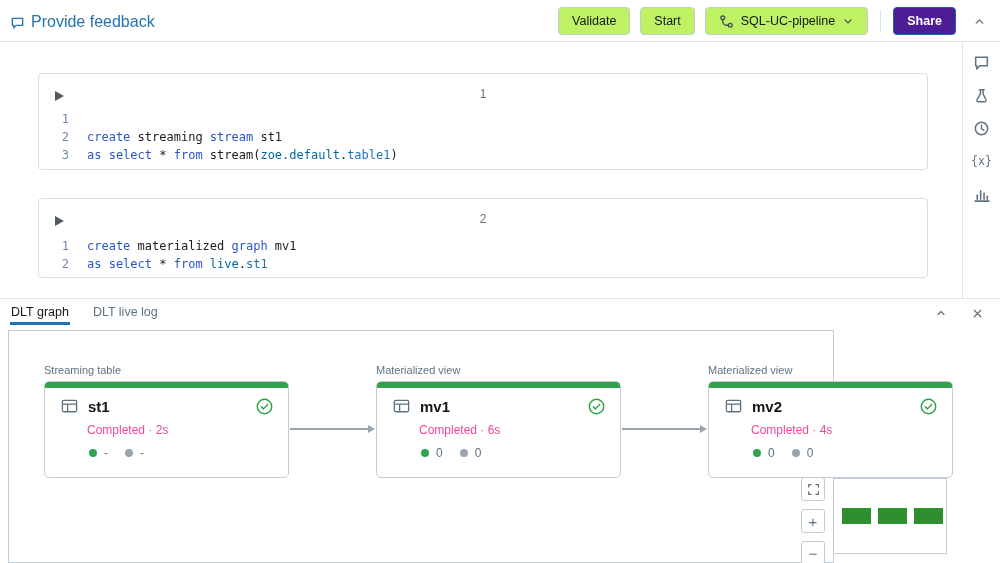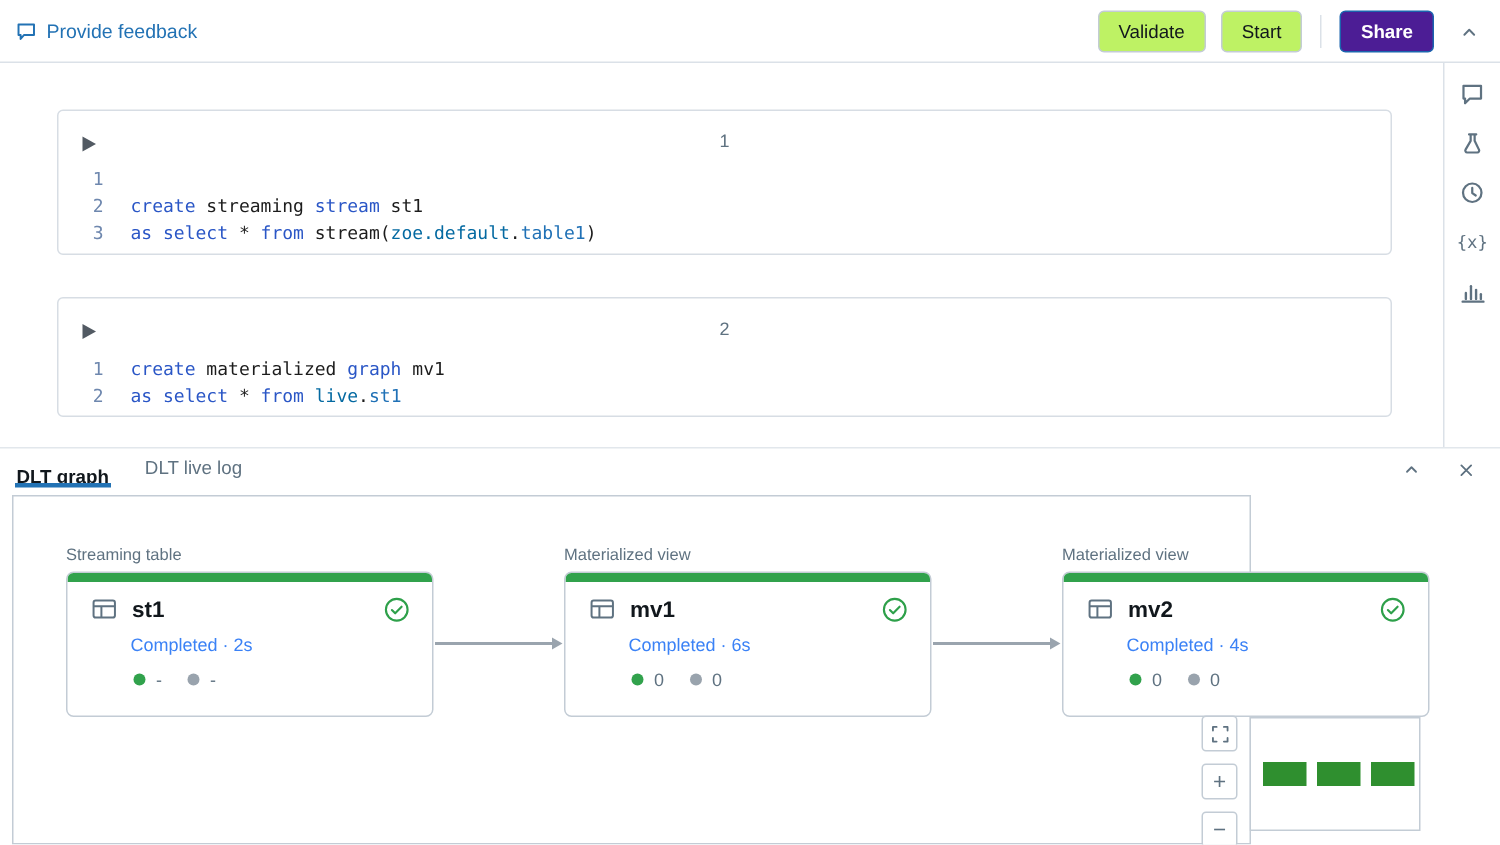--- a/index.html
+++ b/index.html
@@ -5,21 +5,21 @@
   html,body{margin:0;padding:0;}
   body{
     width:1000px;height:563px;overflow:hidden;position:relative;
     background:#fff;color:#11171C;
     font-family:"Liberation Sans",sans-serif;
   }
   .screen{position:absolute;inset:0;}
 
   
   .top-bar{position:absolute;top:0;left:0;width:1000px;height:42px;background:#fff;border-bottom:1px solid #dbe1e8;box-sizing:border-box;}
-  .feedback{position:absolute;left:10px;top:13px;display:flex;align-items:center;gap:6px;color:#2272B4;font-size:13px;cursor:pointer;}
+  .feedback{position:absolute;left:10px;top:13px;display:flex;align-items:center;gap:6px;color:#2272B4;font-size:16px;cursor:pointer;}
   .top-actions{position:absolute;right:8px;top:7px;display:flex;align-items:center;gap:10px;}
   .btn{height:28px;display:inline-flex;align-items:center;gap:7px;padding:0 13px;border:1px solid #c3ccd5;border-radius:4px;background:#bef264;font-size:12.5px;font-family:inherit;color:#11171C;cursor:pointer;white-space:nowrap;}
   .btn-primary{background:#4c1d95;border-color:#1B64AE;color:#fff;font-weight:700;align-items:center;}
   .v-divider{width:1px;height:22px;background:#dbe1e8;margin:0 2px;}
   .icon-btn{width:26px;height:26px;display:flex;align-items:center;justify-content:center;background:none;border:none;cursor:pointer;color:#5F7281;padding:0;}
 
   
   .right-rail{position:absolute;top:42px;right:0;width:38px;height:256px;border-left:1px solid #dbe1e8;background:#fff;box-sizing:border-box;display:flex;flex-direction:column;align-items:center;padding-top:9px;gap:11px;}
   .rail-btn{width:22px;height:22px;display:flex;align-items:center;justify-content:center;background:none;border:none;cursor:pointer;color:#5F7281;padding:0;}
   .var-glyph{font-family:"DejaVu Sans Mono","Liberation Mono",monospace;font-size:11.5px;color:#5F7281;}
@@ -38,34 +38,34 @@
   .ln{width:48px;box-sizing:border-box;text-align:right;padding-right:18px;color:#6e87ae;flex:none;user-select:none;}
   .tk-kw{color:#2a56c6;}
   .tk-plain{color:#1c1c1c;}
   .tk-schema{color:#0369a1;}
   .tk-ref{color:#2071b6;}
 
   
   .panel-header{position:absolute;top:298px;left:0;width:1000px;height:26px;border-top:1px solid #e2e7ec;background:#fff;box-sizing:border-box;}
   .tabs{position:absolute;left:10px;top:0;height:26px;display:flex;gap:22px;}
   .tab{display:flex;align-items:center;font-size:12.5px;color:#5F7281;cursor:pointer;position:relative;padding:0 1px;}
-  .tab.active{color:#11171C;font-weight:700;align-items:flex-end;}
+  .tab.active{color:#11171C;font-weight:400;}
   .tab.active::after{content:"";position:absolute;left:0;right:0;bottom:0;height:3px;background:#2272B4;}
   .panel-actions{position:absolute;right:10px;top:1px;display:flex;gap:10px;}
 
   
   .graph-panel{position:absolute;left:8px;top:330px;width:826px;height:233px;border:1px solid #c3ccd5;background:#fff;box-sizing:border-box;}
   .node{position:absolute;top:33px;width:245px;}
   .node-0{left:35px;} .node-1{left:367px;} .node-2{left:699px;}
   .node-type{font-size:11px;line-height:13px;color:#5F7281;margin-bottom:4px;}
   .card{position:relative;height:97px;border:1px solid #c3ccd5;border-radius:5px;background:#fff;box-sizing:border-box;overflow:hidden;cursor:pointer;}
   .card-top{height:6px;background:#31A24C;}
   .card-row1{display:flex;align-items:center;padding:9px 14px 0 15px;gap:9px;}
   .card-name{font-size:15px;font-weight:700;flex:1;color:#11171C;}
-  .card-status{padding:7px 0 0 42px;font-size:12px;color:#3b82f6;}
+  .card-status{padding:7px 0 0 42px;font-size:12px;color:#ec4899;}
   .card-metrics{display:flex;align-items:center;padding:9px 0 0 44px;font-size:12px;color:#5F7281;}
   .dot{width:8px;height:8px;border-radius:50%;display:inline-block;flex:none;}
   .dot.green{background:#31A24C;}
   .dot.gray{background:#99A3AD;margin-left:17px;}
   .metric-val{margin-left:7px;}
   .edge{position:absolute;top:97px;height:2px;background:#9AA4AE;}
   .edge-0{left:281px;width:79px;}
   .edge-1{left:613px;width:79px;}
   .edge::after{content:"";position:absolute;right:-6px;top:-3px;border-left:7px solid #9AA4AE;border-top:4px solid transparent;border-bottom:4px solid transparent;}
   .minimap{position:absolute;left:824px;top:147px;width:114px;height:76px;background:#fff;border:1px solid #c3ccd5;box-sizing:border-box;display:flex;align-items:center;gap:7px;padding:0 8px;cursor:pointer;}
@@ -89,20 +89,35 @@
       </span>
       <span>Provide feedback</span>
     </a>
     <div class="top-actions">
       <button class="btn">
         <span>Validate</span>
       </button>
       <button class="btn">
         <span>Start</span>
       </button>
+      <button class="btn">
+        <span>
+          <svg width="15" height="15" viewBox="0 0 16 16" fill="none" stroke="#3c4650" stroke-width="1.4">
+            <circle cx="4" cy="4" r="2"></circle>
+            <circle cx="12" cy="12" r="2"></circle>
+            <path d="M4 6v2a4 4 0 0 0 4 4h2"></path>
+          </svg>
+        </span>
+        <span>SQL-UC-pipeline</span>
+        <span>
+          <svg width="12" height="12" viewBox="0 0 16 16" fill="none" stroke="#3c4650" stroke-width="1.6" stroke-linecap="round" stroke-linejoin="round">
+            <path d="M4 6.5l4 4 4-4"></path>
+          </svg>
+        </span>
+      </button>
       <div class="v-divider"></div>
       <button class="btn btn-primary">
         <span>Share</span>
       </button>
       <button class="icon-btn">
         <span>
           <svg width="13" height="13" viewBox="0 0 16 16" fill="none" stroke="#5F7281" stroke-width="1.6" stroke-linecap="round" stroke-linejoin="round">
             <path d="M4 10l4-4 4 4"></path>
           </svg>
         </span>

